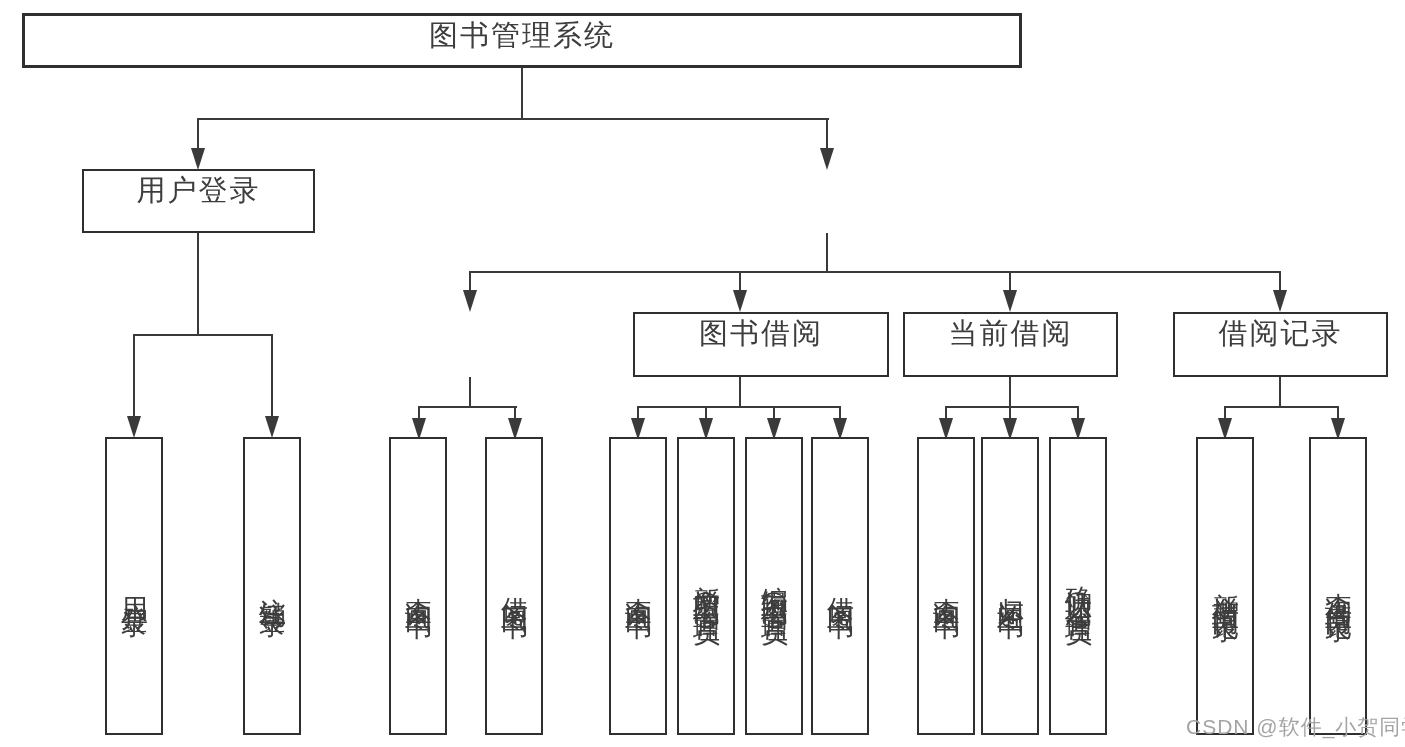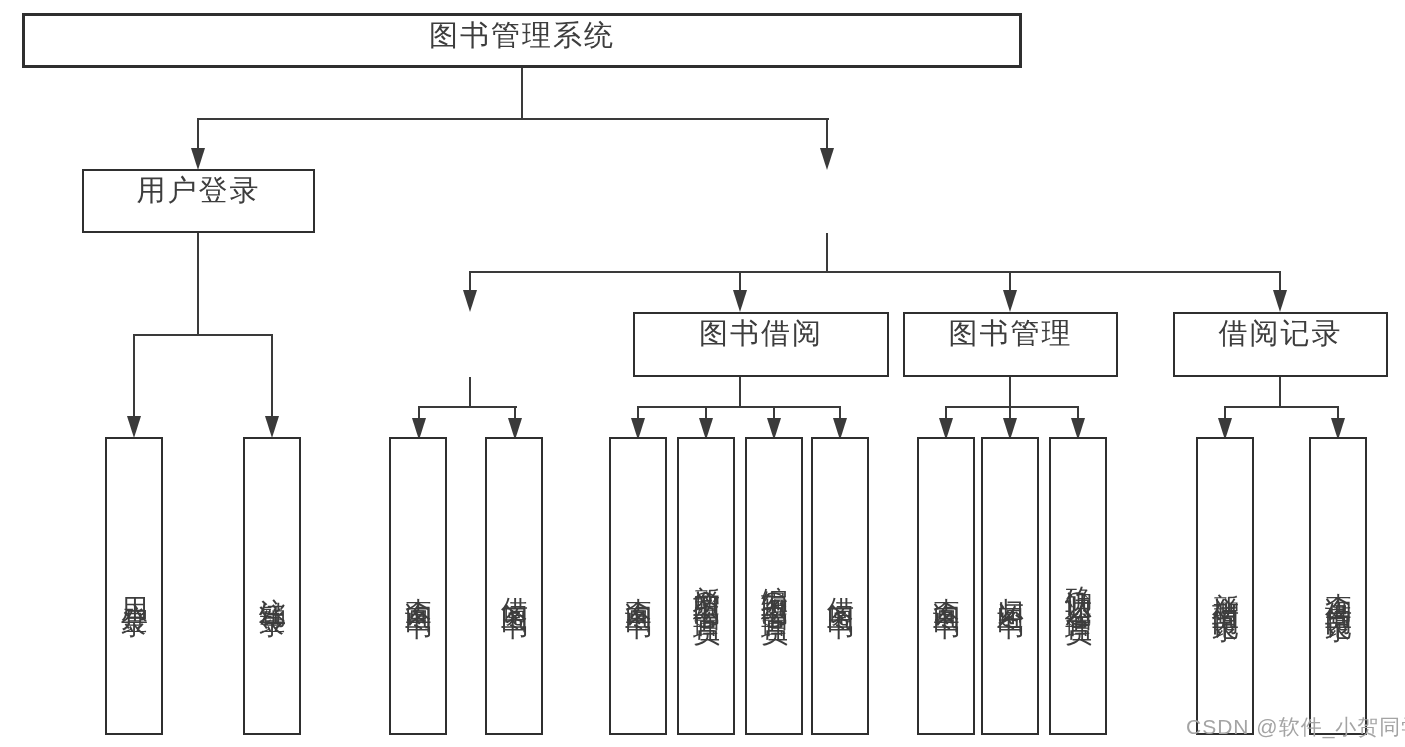--- a/index.html
+++ b/index.html
@@ -110,21 +110,21 @@
     <span>用户登录</span>
   </div>
 
 
 
   <div class="box" style="left:633px;top:312px;width:256px;height:65px">
     <span>图书借阅</span>
   </div>
 
   <div class="box" style="left:903px;top:312px;width:215px;height:65px">
-    <span>图书管理</span>
+    <span>当前借阅</span>
   </div>
 
   <div class="box" style="left:1173px;top:312px;width:215px;height:65px">
     <span>借阅记录</span>
   </div>
 
   <div class="tall" style="left:105px;top:437px;width:58px;height:298px">
     <span>用户登录</span>
   </div>
   <div class="tall" style="left:243px;top:437px;width:58px;height:298px">

